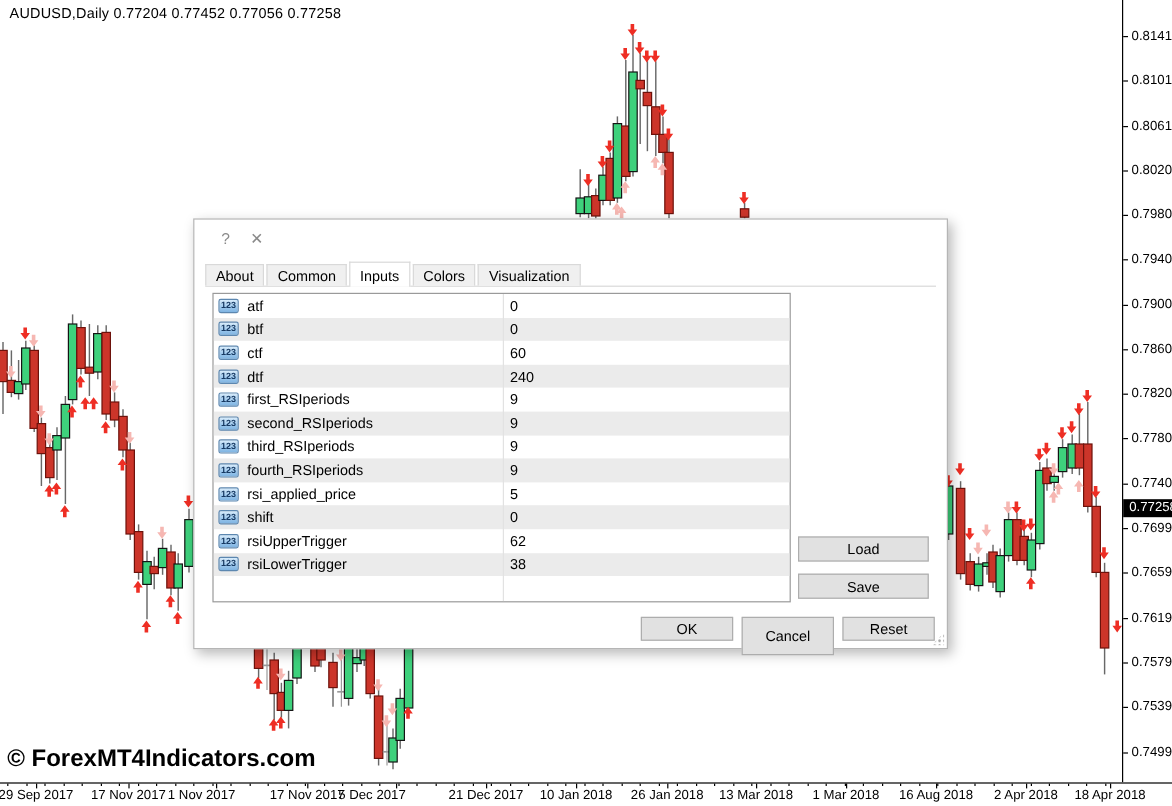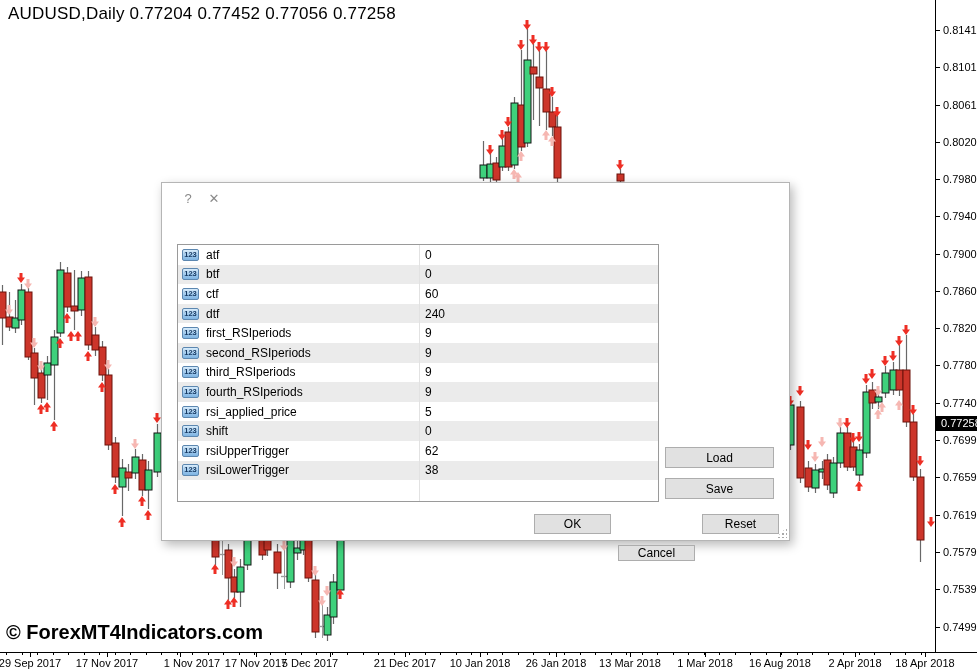--- a/index.html
+++ b/index.html
@@ -5,21 +5,21 @@
   * { box-sizing: border-box; }
   html,body { margin:0; padding:0; }
   body {
     width:977px; height:672px; position:relative; overflow:hidden;
     background:#ffffff; font-family:"Liberation Sans", sans-serif; color:#000;
   }
 
   
   .chart-area { position:absolute; left:0; top:0; width:935px; height:652px; background:#fff; }
   #chart-svg { position:absolute; left:0; top:0; width:935px; height:652px; }
-  .ohlc-header { position:absolute; left:8px; top:4px; font-size:17px; letter-spacing:0.2px; }
+  .ohlc-header { position:absolute; left:8px; top:4px; font-size:12px; letter-spacing:0.2px; }
   .watermark { position:absolute; left:6px; bottom:8px; font-size:20px; font-weight:bold; }
 
   .price-axis { position:absolute; right:0; top:0; width:42px; height:652px; border-left:1px solid #000; background:#fff; }
   .price-label { position:absolute; left:7px; font-size:11px; white-space:nowrap; }
   .price-tick  { position:absolute; left:0; width:4px; height:1px; background:#000; }
   .current-price-tag { position:absolute; left:0; width:42px; height:15px; background:#000;
     color:#fff; font-size:11px; line-height:15px; padding-left:5px; }
 
   .time-axis { position:absolute; left:0; bottom:0; width:977px; height:20px; border-top:1px solid #000; background:#fff; }
   .time-label { position:absolute; top:4px; font-size:11px; transform:translateX(-50%); white-space:nowrap; }
@@ -52,21 +52,21 @@
     border:1px solid #5c87b0; border-radius:2px; color:#173a63; font-size:7.5px; font-weight:bold;
     line-height:10px; text-align:center; }
   .t-var { margin-left:7px; }
   .t-val { position:absolute; left:247px; }
 
   .btn { position:absolute; background:#e1e1e1; border:1px solid #adadad; font-size:12px;
     font-family:"Liberation Sans", sans-serif; color:#000; padding:0; }
   .btn-load { left:503px; top:264px; width:109px; height:21px; }
   .btn-save { left:503px; top:295px; width:109px; height:21px; }
   .btn-ok     { left:372px; top:331px; width:77px; height:20px; }
-  .btn-cancel { left:456px; top:331px; width:77px; height:16px;margin-top:31px; }
+  .btn-cancel { left:456px; top:331px; width:77px; height:32px; }
   .btn-reset  { left:540px; top:331px; width:77px; height:20px; }
 
   .resize-grip { position:absolute; right:2px; bottom:2px; width:11px; height:11px;
     background-image:radial-gradient(#a9a9a9 1px, transparent 1.2px);
     background-size:4px 4px; background-position:1px 1px;
     clip-path:polygon(100% 0, 100% 100%, 0 100%); }
 </style>
 </head>
 <body>
 
@@ -400,21 +400,21 @@
     <div class="time-tick" style="left: 859px; height: 2px;"></div>
     <div class="time-tick" style="left: 874px; height: 2px;"></div>
     <div class="time-tick" style="left: 890px; height: 2px;"></div>
     <div class="time-tick" style="left: 905px; height: 2px;"></div>
     <div class="time-tick" style="left: 921px; height: 2px;"></div>
     <div class="time-tick" style="left: 30px; height: 4px;"></div>
     <div class="time-label" style="left: 30px;">29 Sep 2017</div>
     <div class="time-tick" style="left: 107px; height: 4px;"></div>
     <div class="time-label" style="left: 107px;">17 Nov 2017</div>
     <div class="time-tick" style="left: 180px; height: 4px;"></div>
-    <div class="time-label" style="left: 192px;">1 Nov 2017</div>
+    <div class="time-label" style="left: 168px;">1 Nov 2017</div>
     <div class="time-tick" style="left: 256px; height: 4px;"></div>
     <div class="time-label" style="left: 256px;">17 Nov 2017</div>
     <div class="time-tick" style="left: 330px; height: 4px;"></div>
     <div class="time-label" style="left: 310px;">5 Dec 2017</div>
     <div class="time-tick" style="left: 405px; height: 4px;"></div>
     <div class="time-label" style="left: 405px;">21 Dec 2017</div>
     <div class="time-tick" style="left: 480px; height: 4px;"></div>
     <div class="time-label" style="left: 480px;">10 Jan 2018</div>
     <div class="time-tick" style="left: 556px; height: 4px;"></div>
     <div class="time-label" style="left: 556px;">26 Jan 2018</div>
@@ -428,20 +428,27 @@
     <div class="time-label" style="left: 855px;">2 Apr 2018</div>
     <div class="time-tick" style="left: 925px; height: 4px;"></div>
     <div class="time-label" style="left: 925px;">18 Apr 2018</div>
   </div>
 
 <div class="dialog">
   <div class="titlebar">
     <span class="help-btn">?</span>
     <span class="close-btn">✕</span>
   </div>
+  <div class="tabbar" id="tabbar">
+      <span class="tab">About</span>
+      <span class="tab">Common</span>
+      <span class="tab active">Inputs</span>
+      <span class="tab">Colors</span>
+      <span class="tab">Visualization</span>
+    </div>
 
   <div class="param-table">
     <div id="table-rows">
         <div class="t-row">
           <span class="icon123">123</span>
           <span class="t-var">atf</span>
           <span class="t-val">0</span>
         </div>
         <div class="t-row alt">
           <span class="icon123">123</span>

